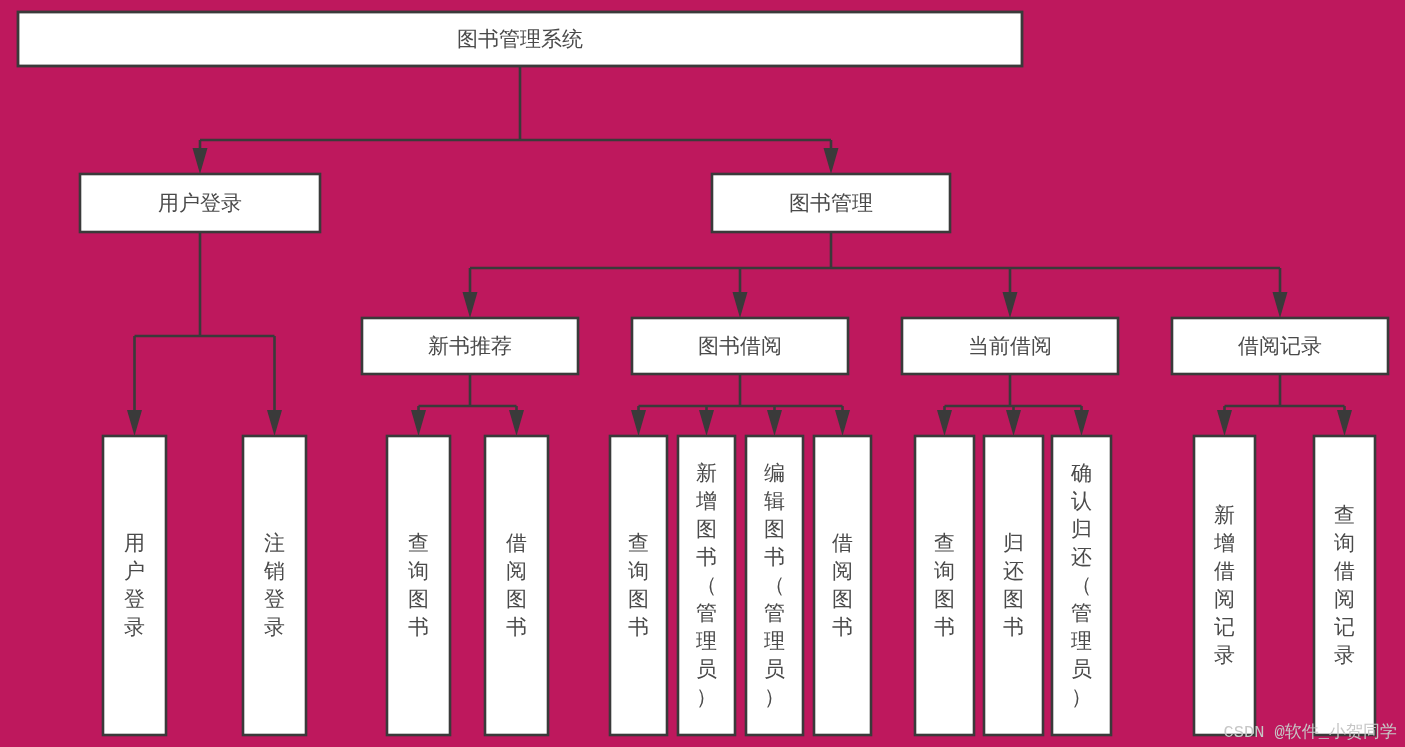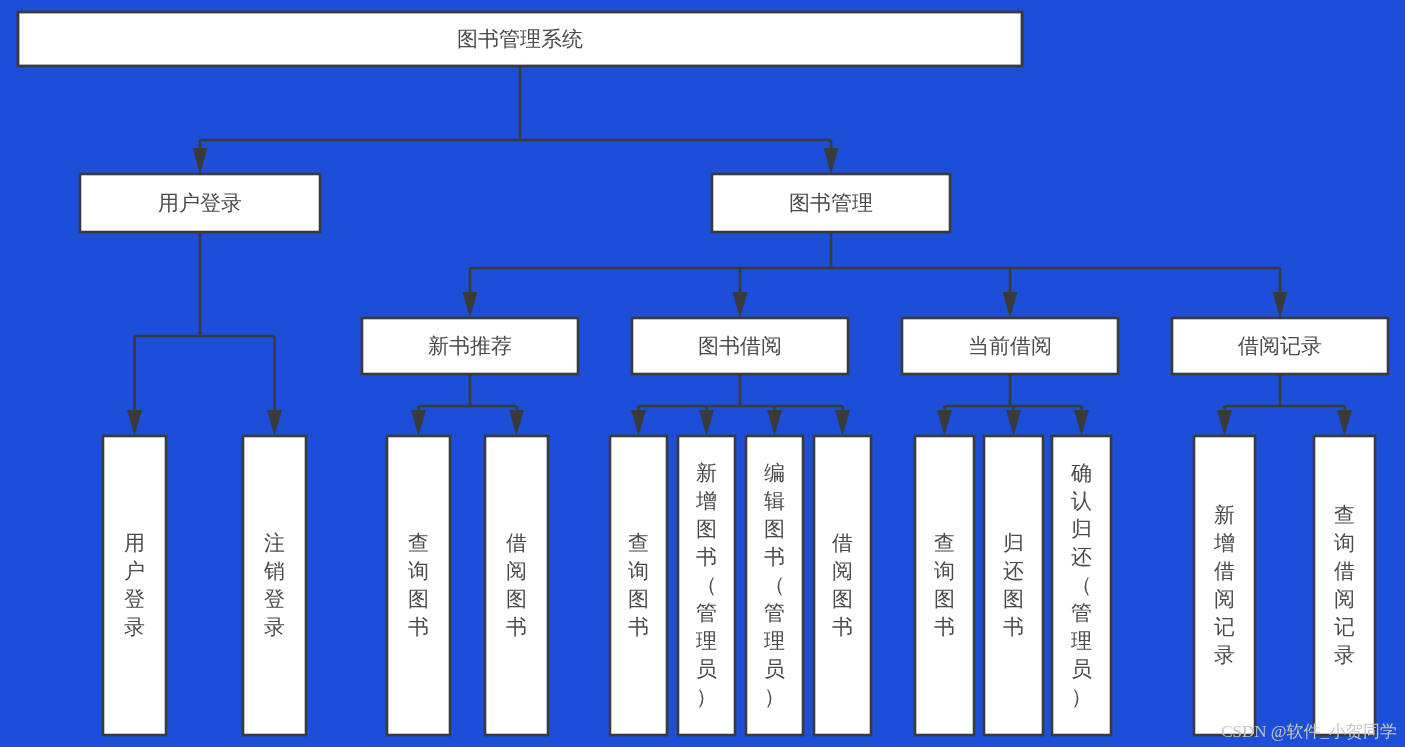--- a/index.html
+++ b/index.html
@@ -10,21 +10,21 @@
   body {
     width: 1405px;
     height: 747px;
     font-family: "Liberation Sans", "DejaVu Sans", sans-serif;
     overflow: hidden;
   }
   #diagram-root {
     position: relative;
     width: 1405px;
     height: 747px;
-    background: #1d4ed8;
+    background: #be185d;
   }
   svg.diagram-canvas {
     position: absolute;
     left: 0;
     top: 0;
     width: 1405px;
     height: 747px;
     display: block;
   }
   .node-box {
@@ -53,21 +53,21 @@
   .node-label.vertical-label {
     font-size: 21px;
     letter-spacing: 0px;
   }
   .watermark-text {
     position: absolute;
     right: 8px;
     bottom: 4px;
     color: #c6c6c6;
     font-size: 17px;
-    font-family: Liberation Serif, serif;
+    font-family: Liberation Mono, monospace;
     white-space: nowrap;
     user-select: none;
   }
 </style>
 </head>
 <body>
 
 <div id="diagram-root">
   <svg class="diagram-canvas" id="diagram-svg" viewBox="0 0 1405 747" xmlns="http://www.w3.org/2000/svg">
       <g>

